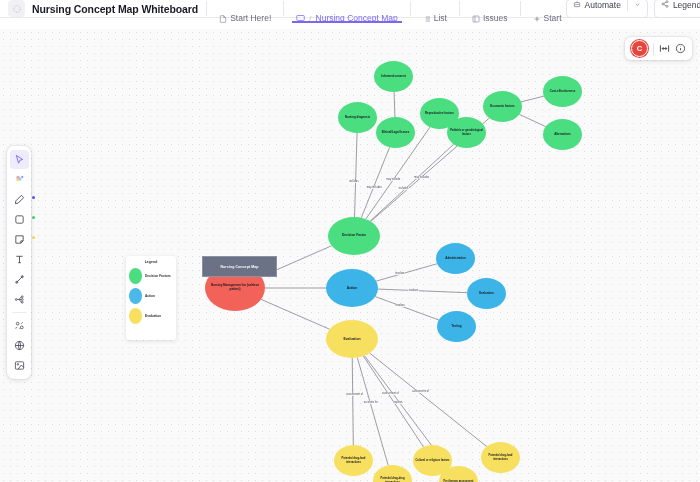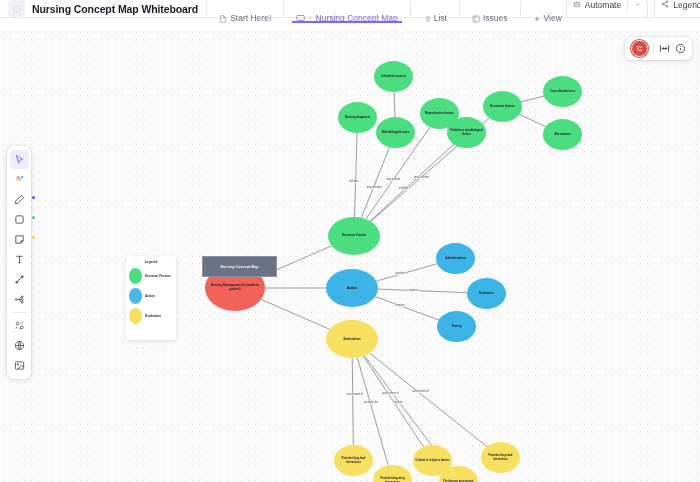--- a/index.html
+++ b/index.html
@@ -202,21 +202,21 @@
     </div>
 
     <div class="tb-sep"></div>
 
     <div class="tb-tab">
       <span class="ic">
         <svg width="8" height="8" viewBox="0 0 24 24" fill="none" stroke="#8a8a9a" stroke-width="2.5">
           <path d="M12 5v14M5 12h14"></path>
         </svg>
       </span>
-      <span>View</span>
+      <span>Start</span>
     </div>
 
     <div class="tb-right">
       <div class="pill">
         <span class="ic">
           <svg width="8" height="8" viewBox="0 0 24 24" fill="none" stroke="#6b6b7b" stroke-width="2">
             <rect x="4" y="8" width="16" height="12" rx="2"></rect>
               <path d="M12 4v4"></path>
               <circle cx="9" cy="14" r="1"></circle>
               <circle cx="15" cy="14" r="1"></circle>

